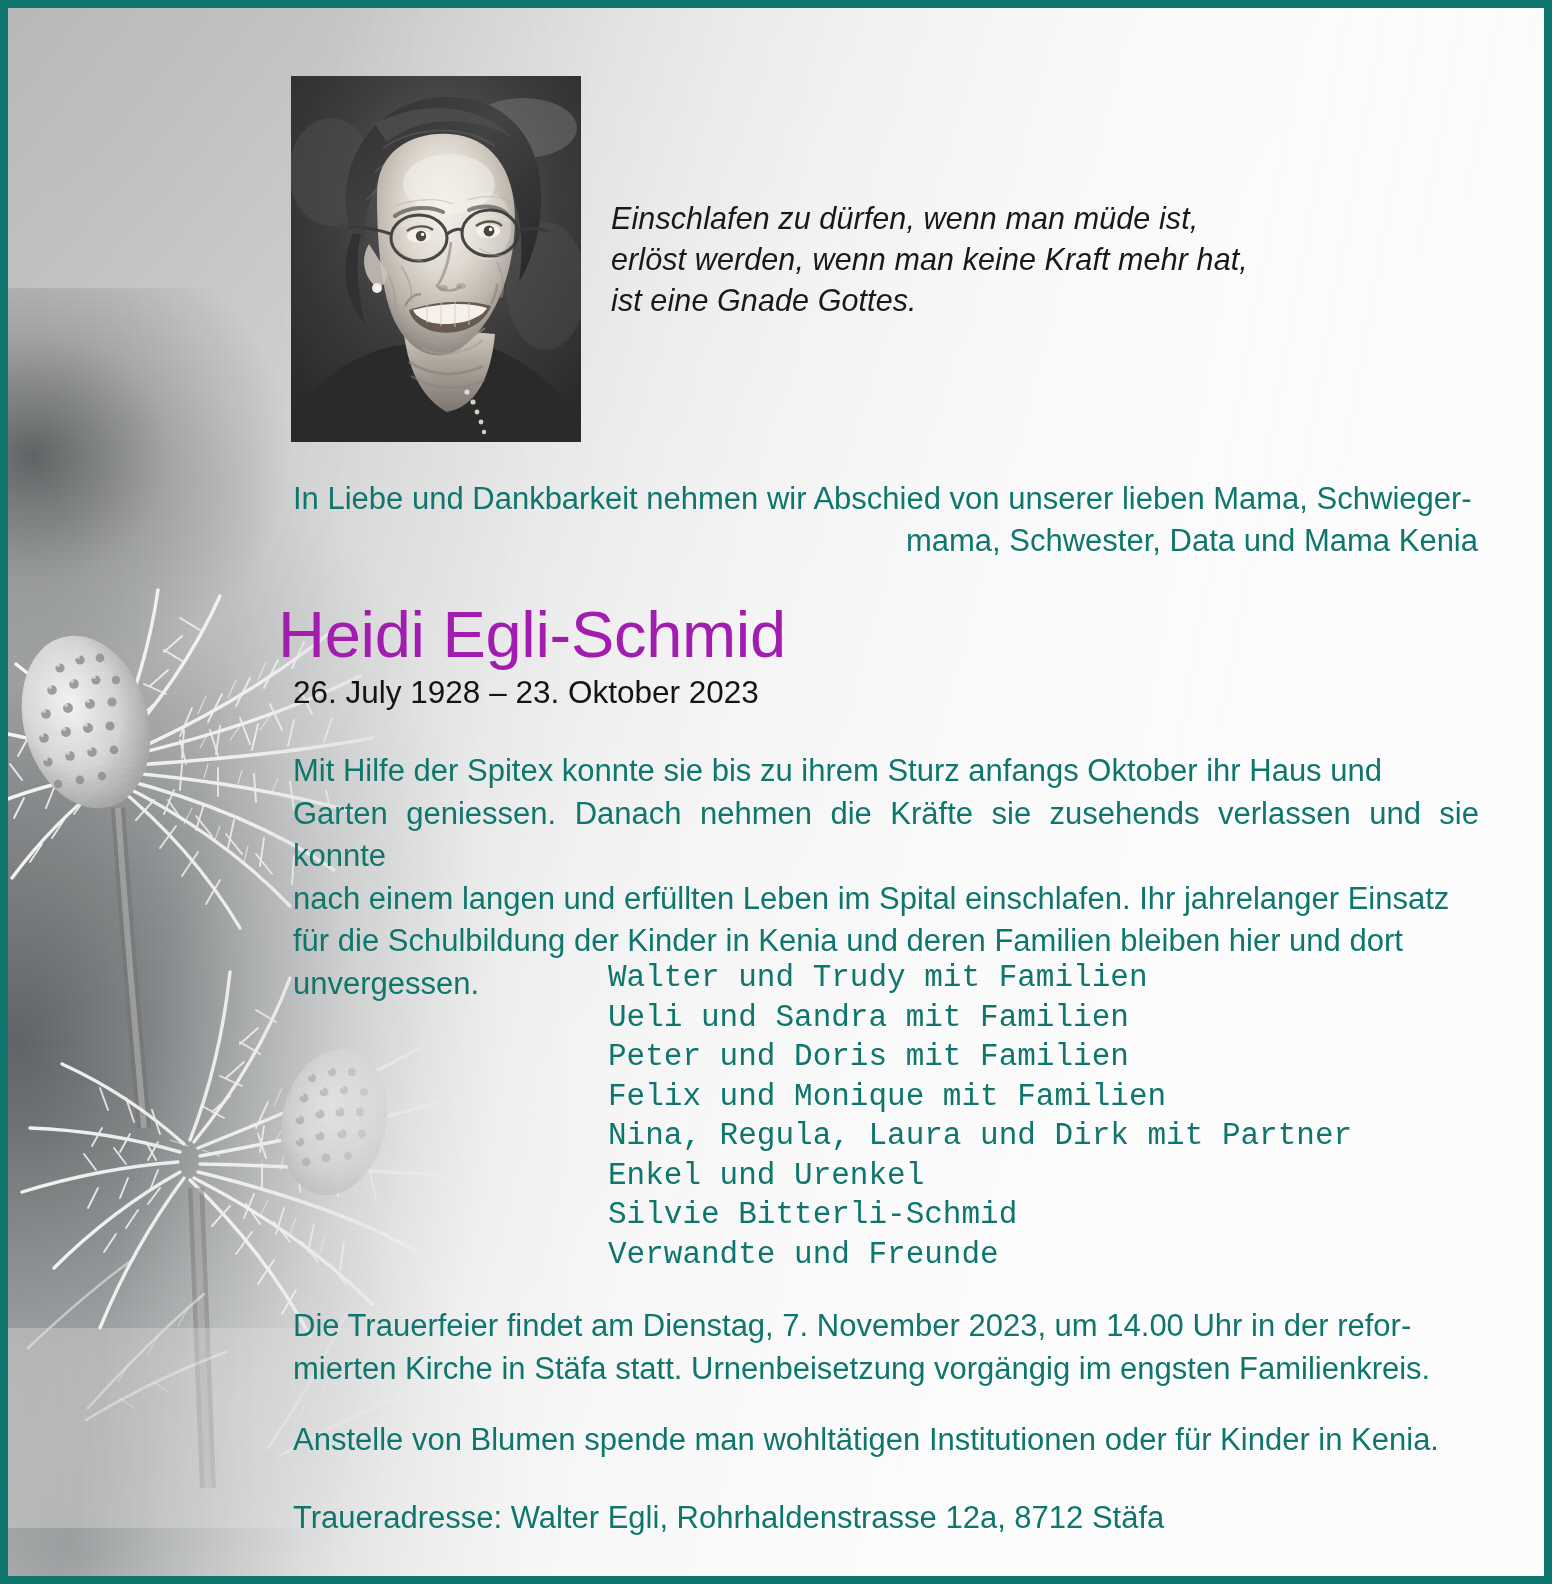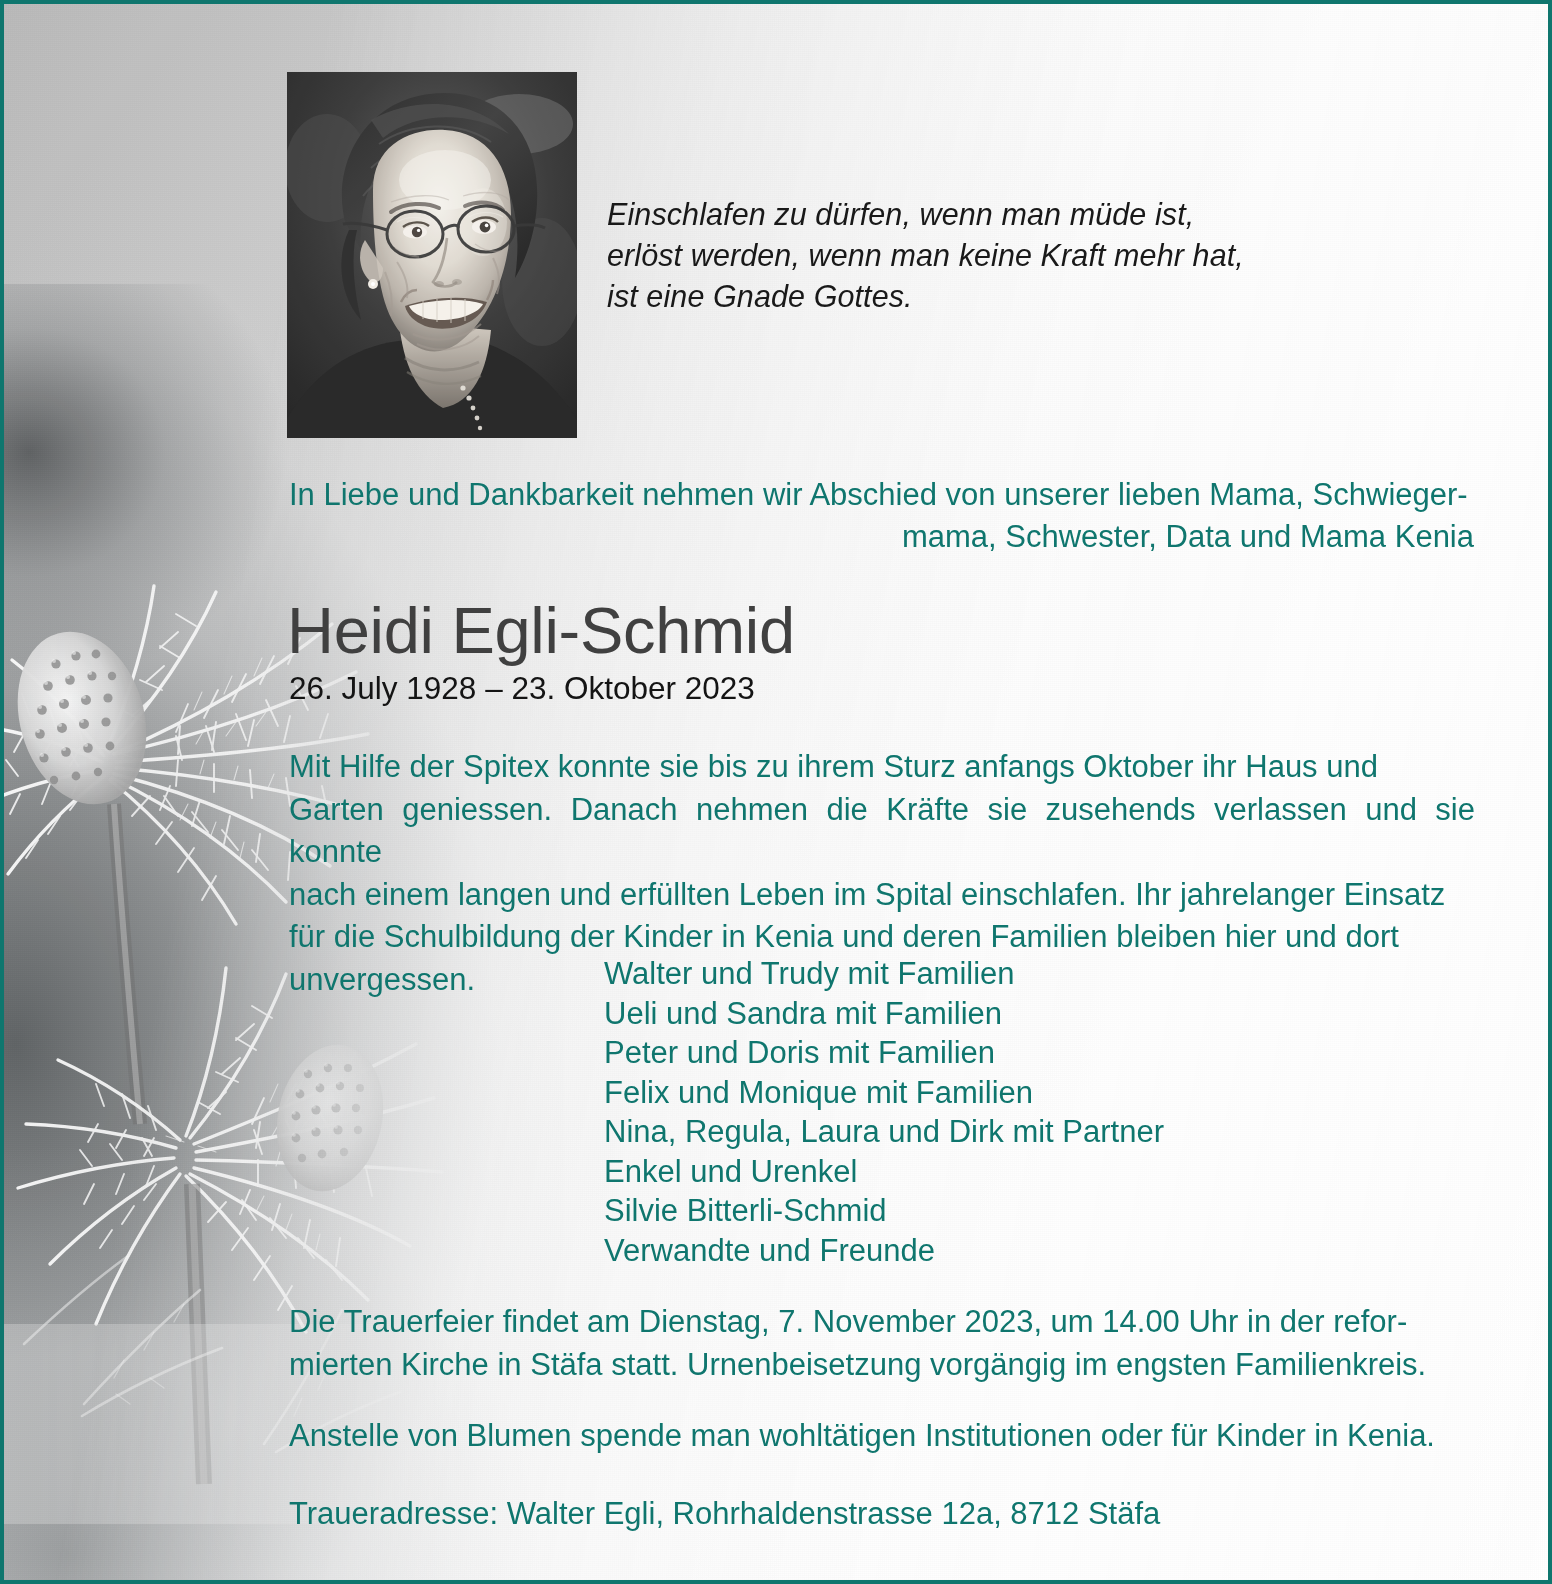--- a/index.html
+++ b/index.html
@@ -10,21 +10,21 @@
   body {
     font-family: "Liberation Sans", sans-serif;
   }
 
   #card {
     position: relative;
     width: 1552px;
     height: 1584px;
     overflow: hidden;
     box-sizing: border-box;
-    border: 4px solid #0f766e;
+    border: 8px solid #0f766e;
     background: #e9e9e9;
   }
 
   
   .bg-base {
     position: absolute;
     inset: 0;
     background:
       linear-gradient(128deg,
         #b9b9b9 0%,
@@ -124,27 +124,27 @@
     top: 470px;
     width: 1185px;
     font-size: 31px;
     line-height: 42px;
     text-align: justify;
     text-justify: inter-word;
   }
   .intro .lastline { text-align: right; }
 
   .name {
-    left: 283px;
+    left: 270px;
     top: 592px;
     font-size: 65px;
     line-height: 70px;
     font-weight: 400;
     letter-spacing: -.3px;
-    color: #404040;
+    color: #a21caf;
   }
   .dates {
     left: 285px;
     top: 664px;
     font-size: 31.5px;
     line-height: 40px;
     color: #141414;
   }
 
   .body-par {
@@ -157,21 +157,21 @@
     text-justify: inter-word;
   }
   .body-par .lastline { text-align: left; }
 
   .family {
     left: 600px;
     top: 950px;
     font-size: 31px;
     line-height: 39.5px;
   }
-  .family div { white-space: nowrap; }
+  .family div { white-space: nowrap; font-family: Liberation Mono, monospace; }
 
   .service {
     left: 285px;
     top: 1297px;
     width: 1186px;
     font-size: 31px;
     line-height: 42.5px;
     text-align: justify;
     text-justify: inter-word;
   }

